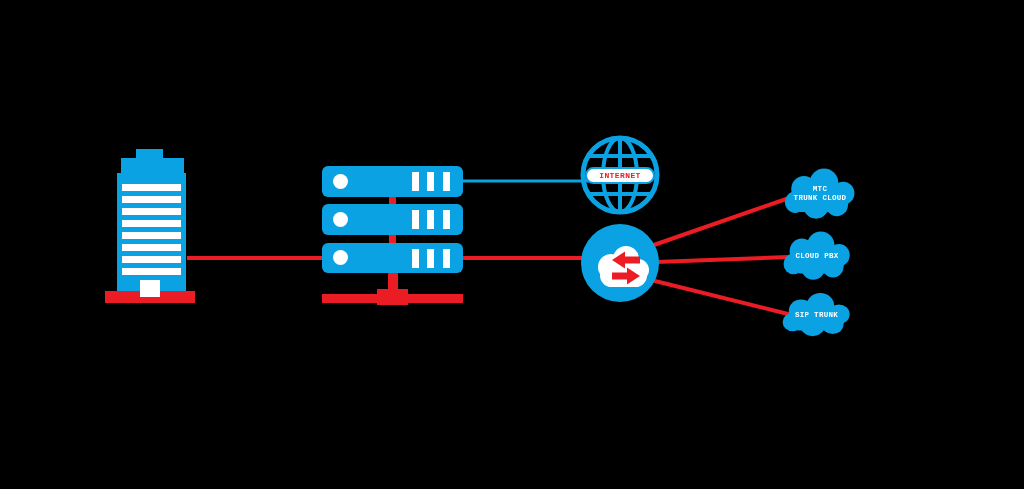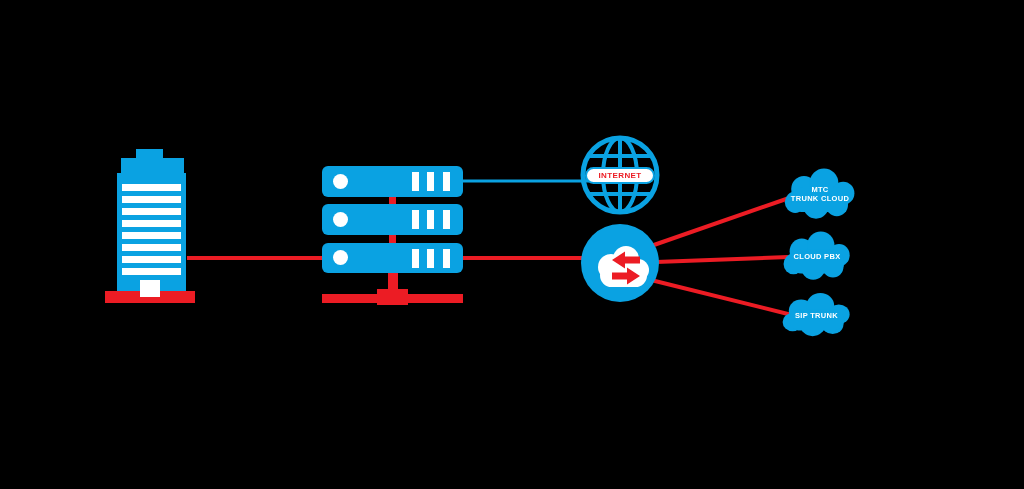--- a/index.html
+++ b/index.html
@@ -1,18 +1,18 @@
 <!DOCTYPE html>
 <html><head>
 <meta charset="utf-8">
 <style>
   html,body{margin:0;padding:0;background:#000;}
   .canvas{
     position:relative;width:1024px;height:379px;background:#000000;
-    overflow:hidden;font-family:Liberation Sans, sans-serif;
+    overflow:hidden;font-family:Liberation Mono, monospace;
   }
   .abs{position:absolute;}
   .blue{background:#0AA2E2;}
   .red{background:#EC1C24;}
   .white{background:#FFFFFF;}
 
   
   #edges{position:absolute;left:0;top:0;z-index:1;}
 
   

